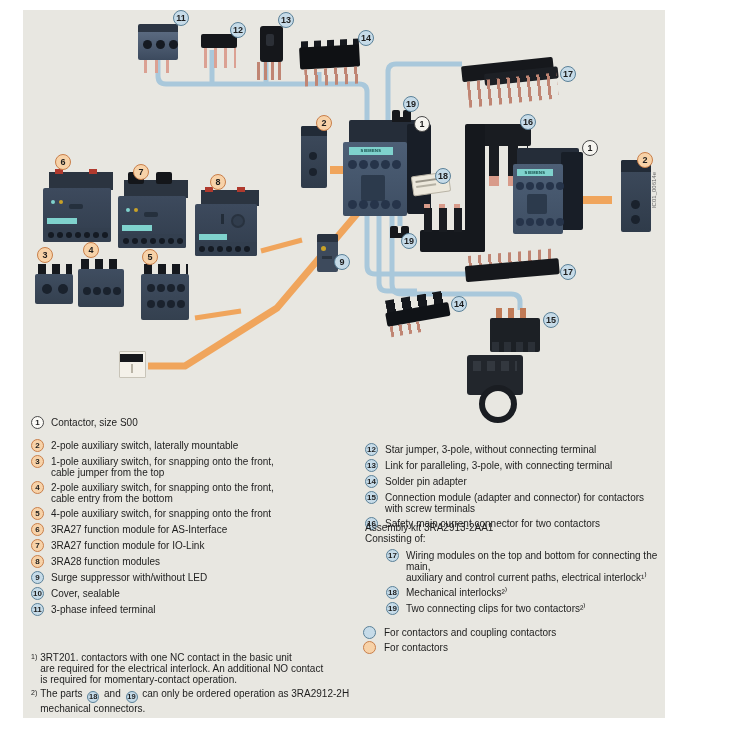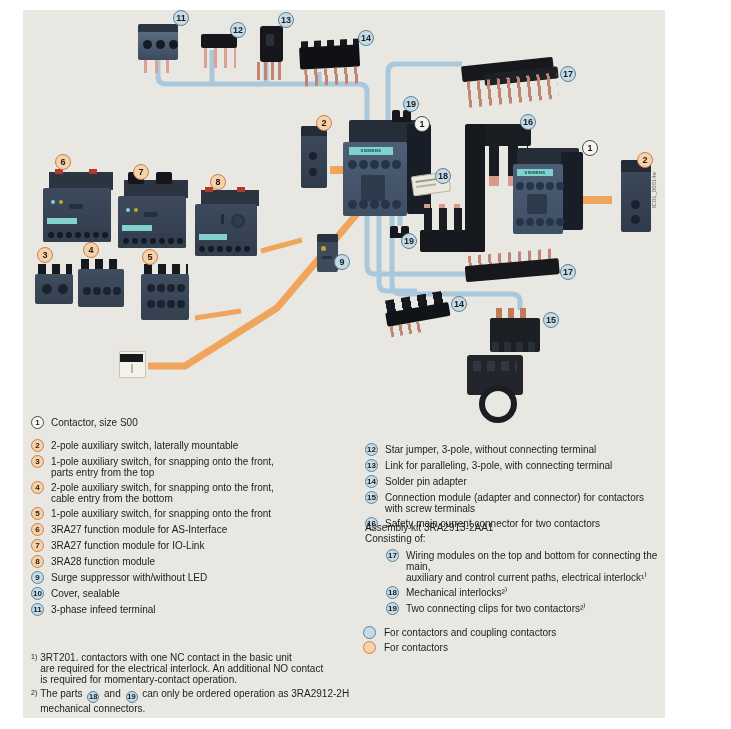--- a/index.html
+++ b/index.html
@@ -288,52 +288,52 @@
       <div class="lrow">
         <span class="lc lc-orange">2</span>
         <div>
           <div class="lline">2-pole auxiliary switch, laterally mountable</div>
         </div>
       </div>
       <div class="lrow">
         <span class="lc lc-orange">3</span>
         <div>
           <div class="lline">1-pole auxiliary switch, for snapping onto the front,</div>
-          <div class="lline">parts entry from the top</div>
+          <div class="lline">cable jumper from the top</div>
         </div>
       </div>
       <div class="lrow">
         <span class="lc lc-orange">4</span>
         <div>
           <div class="lline">2-pole auxiliary switch, for snapping onto the front,</div>
           <div class="lline">cable entry from the bottom</div>
         </div>
       </div>
       <div class="lrow">
         <span class="lc lc-orange">5</span>
         <div>
-          <div class="lline">1-pole auxiliary switch, for snapping onto the front</div>
+          <div class="lline">4-pole auxiliary switch, for snapping onto the front</div>
         </div>
       </div>
       <div class="lrow">
         <span class="lc lc-orange">6</span>
         <div>
           <div class="lline">3RA27 function module for AS-Interface</div>
         </div>
       </div>
       <div class="lrow">
         <span class="lc lc-orange">7</span>
         <div>
           <div class="lline">3RA27 function module for IO-Link</div>
         </div>
       </div>
       <div class="lrow">
         <span class="lc lc-orange">8</span>
         <div>
-          <div class="lline">3RA28 function module</div>
+          <div class="lline">3RA28 function modules</div>
         </div>
       </div>
       <div class="lrow">
         <span class="lc lc-blue">9</span>
         <div>
           <div class="lline">Surge suppressor with/without LED</div>
         </div>
       </div>
       <div class="lrow">
         <span class="lc lc-blue">10</span>

